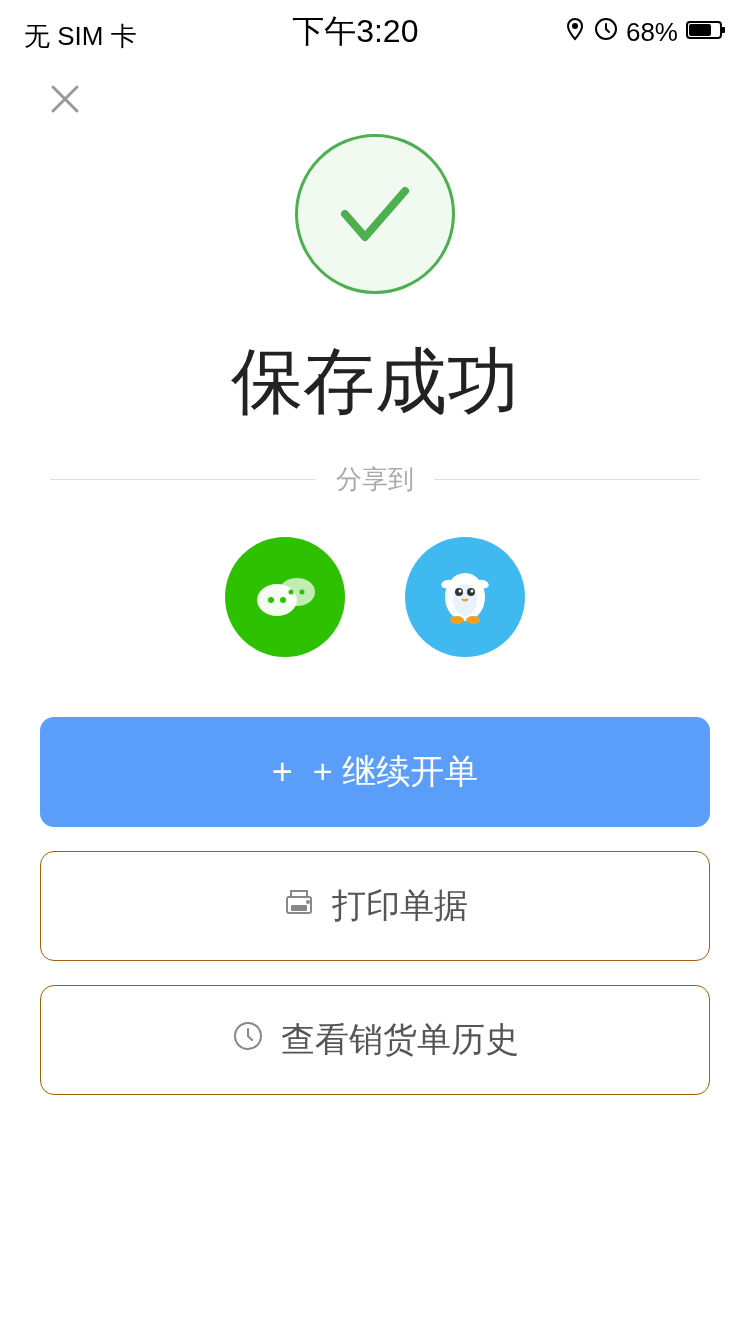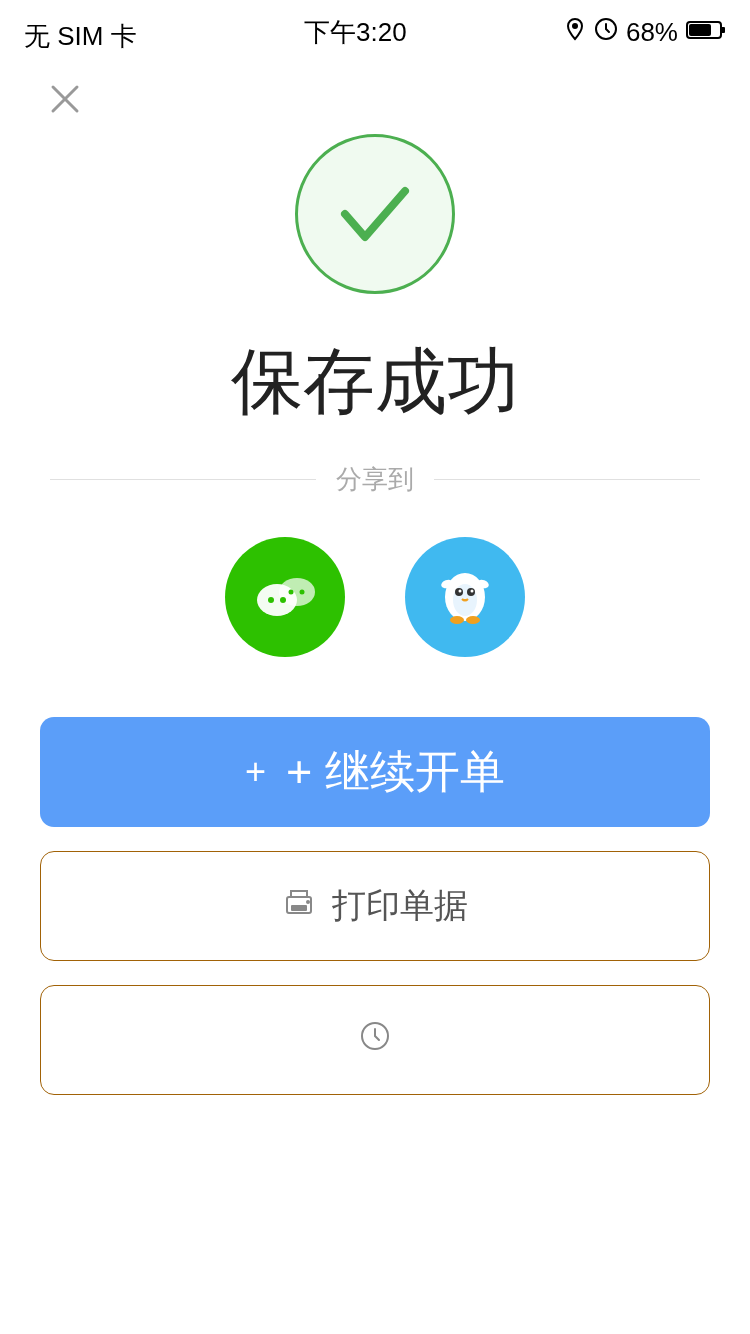--- a/index.html
+++ b/index.html
@@ -26,21 +26,21 @@
     }
     .status-left {
       display: flex;
       align-items: center;
       gap: 10px;
       font-size: 26px;
       color: #000;
       margin-top: 8px;
     }
     .status-center {
-      font-size: 26px;
+      font-size: 32px;
       font-weight: 500;
       color: #000;
       text-align: center;
     }
     .status-right {
       display: flex;
       align-items: center;
       gap: 8px;
       font-size: 26px;
       color: #000;
@@ -272,21 +272,21 @@
           <ellipse cx="40" cy="58" rx="7" ry="4" fill="#f0a020"></ellipse>
         </svg>
       </div>
     </div>
   </div>
 
   <div class="actions">
 
     <button class="action-btn btn-primary">
       <span style="font-size:36px; margin-right:4px;">+</span>
-      <span style="font-size:45px;">+ 继续开单</span>
+      <span style="font-size:34px;">+ 继续开单</span>
     </button>
 
     <button class="action-btn btn-secondary">
       <span>
         <svg width="34" height="34" viewBox="0 0 34 34" fill="none">
           <rect x="5" y="12" width="24" height="16" rx="2" stroke="#888" stroke-width="2" fill="none"></rect>
           <path d="M9 12V6h16v6" stroke="#888" stroke-width="2" fill="none"></path>
           <rect x="9" y="20" width="16" height="6" rx="1" fill="#888"></rect>
           <circle cx="26" cy="17" r="2" fill="#888"></circle>
         </svg>
@@ -294,17 +294,18 @@
       <span style="color:#555; font-size:34px;">打印单据</span>
     </button>
 
     <button class="action-btn btn-secondary">
       <span>
         <svg width="34" height="34" viewBox="0 0 34 34" fill="none">
           <circle cx="17" cy="17" r="13" stroke="#888" stroke-width="2" fill="none"></circle>
           <path d="M17 10v7l4 4" stroke="#888" stroke-width="2" stroke-linecap="round"></path>
         </svg>
       </span>
+      <span style="color:#555; font-size:34px;">查看销货单历史</span>
     </button>
 
   </div>
 
 </div>
 
 </body></html>

